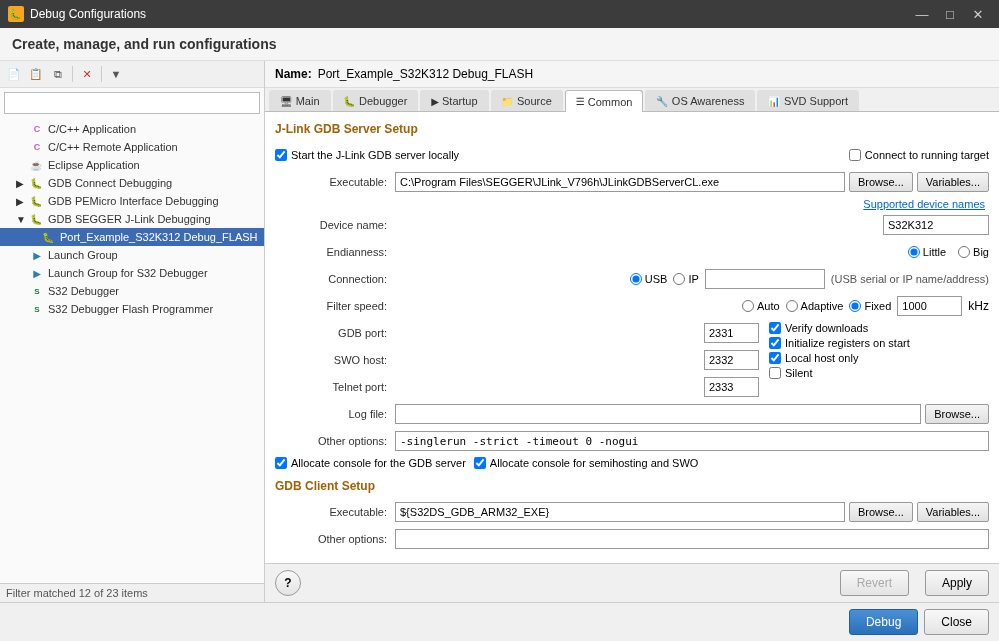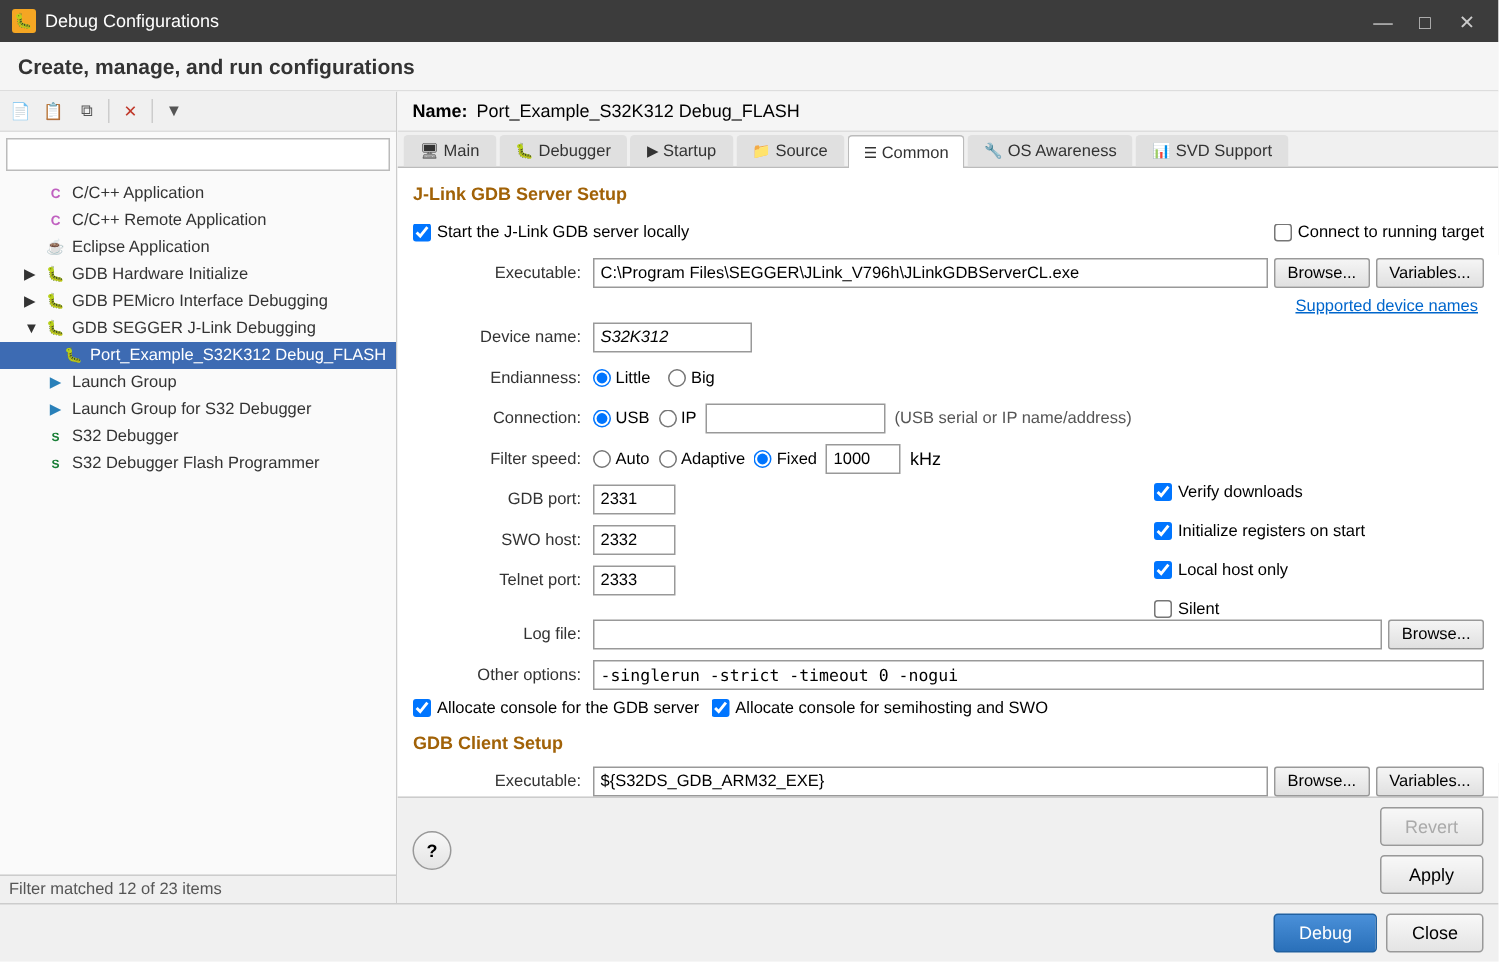--- a/index.html
+++ b/index.html
@@ -153,32 +153,32 @@
       min-height: 22px;
     }
     .form-label {
       width: 120px;
       flex-shrink: 0;
       font-size: 11px;
       color: #333;
       text-align: right;
       padding-right: 8px;
     }
-    .form-control { display: flex; align-items: center; gap: 6px; flex: 1; }
+    .form-control { display: flex; align-items: center; gap: 6px; flex: 1; justify-content: flex-end; }
     .checkbox-row { display: flex; align-items: center; gap: 4px; font-size: 11px; }
     input[type="checkbox"] { width: 12px; height: 12px; cursor: pointer; }
     input[type="radio"] { width: 12px; height: 12px; cursor: pointer; }
     .text-input {
       border: 1px solid #999;
       height: 20px;
       padding: 1px 4px;
       font-size: 11px;
       background: #fff;
     }
-    .text-input-medium { width: 106px; font-style: italic; }
+    .text-input-medium { width: 106px; }
     .btn-small {
       height: 20px;
       padding: 0 8px;
       border: 1px solid #999;
       background: linear-gradient(#f5f5f5, #e0e0e0);
       cursor: pointer;
       font-size: 11px;
       border-radius: 2px;
     }
 
@@ -196,40 +196,40 @@
     .ip-hint { font-size: 11px; color: #555; }
 
     .bottom-bar {
       border-top: 1px solid #ccc;
       padding: 6px 10px;
       background: #f0f0f0;
       display: flex;
       align-items: center;
       justify-content: space-between;
     }
-    .bottom-right { display: flex; gap: 6px; flex-direction: column; }
+    .bottom-right { display: flex; gap: 16px; }
     .bottom-btn {
       height: 26px;
       padding: 0 16px;
       border: 1px solid #999;
       background: linear-gradient(#f8f8f8, #e4e4e4);
       cursor: pointer;
       font-size: 12px;
       border-radius: 3px;
     }
     .bottom-btn.primary { background: linear-gradient(#4a90d9, #2a70b9); color: #fff; border-color: #2060a0; }
     .bottom-btn:disabled { color: #aaa; cursor: default; }
 
     .two-col-row {
       display: flex;
       align-items: flex-start;
       gap: 10px;
     }
     .left-col { flex: 1; }
-    .right-checkboxes-fixed { display: flex; flex-direction: column; gap: 14px; min-width: 220px; }
+    .right-checkboxes-fixed { display: flex; flex-direction: column; gap: 3px; min-width: 220px; }
 
     .gdb-section { margin-bottom: 10px; }
 
     .logfile-row { display: flex; align-items: center; gap: 4px; }
     .logfile-input { flex: 1; border: 1px solid #999; height: 20px; padding: 1px 4px; font-size: 11px; }
 
     .other-options-input { flex: 1; border: 1px solid #999; height: 20px; padding: 1px 4px; font-size: 11px; font-family: monospace; }
 
     .allocate-row { display: flex; align-items: center; gap: 8px; margin-bottom: 6px; }
     .allocate-item { display: flex; align-items: center; gap: 4px; font-size: 11px; }
@@ -283,21 +283,21 @@
           <span>C/C++ Remote Application</span>
         </div>
         <div class="tree-item level1">
           <span class="tree-expand"></span>
           <span class="tree-icon icon-java">☕</span>
           <span>Eclipse Application</span>
         </div>
         <div class="tree-item level1">
           <span class="tree-expand">▶</span>
           <span class="tree-icon icon-debug">🐛</span>
-          <span>GDB Hardware Initialize</span>
+          <span>GDB Connect Debugging</span>
         </div>
         <div class="tree-item level1">
           <span class="tree-expand">▶</span>
           <span class="tree-icon icon-debug">🐛</span>
           <span>GDB PEMicro Interface Debugging</span>
         </div>
         <div class="tree-item level1">
           <span class="tree-expand">▼</span>
           <span class="tree-icon icon-debug">🐛</span>
           <span>GDB SEGGER J-Link Debugging</span>
@@ -459,21 +459,21 @@
                 <span>Auto</span>
               </label>
               <label class="radio-item">
                 <input type="radio" name="initial_speed" style="">
                 <span>Adaptive</span>
               </label>
               <label class="radio-item">
                 <input type="radio" name="initial_speed" checked="" style="">
                 <span>Fixed</span>
               </label>
-              <input type="text" class="text-input" style="width: 50px;" value="1000">
+              <input type="text" class="text-input" style="width: 65px;" value="1000">
               <span>kHz</span>
             </div>
           </div>
 
           <div class="two-col-row">
             <div class="left-col">
               <div class="form-row">
                 <div class="form-label">
                   <span>GDB port:</span>
                 </div>

